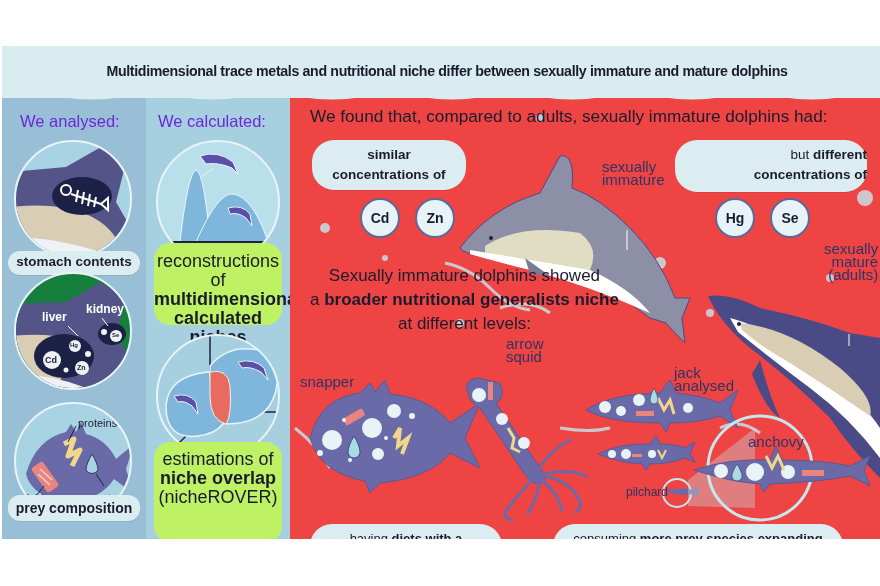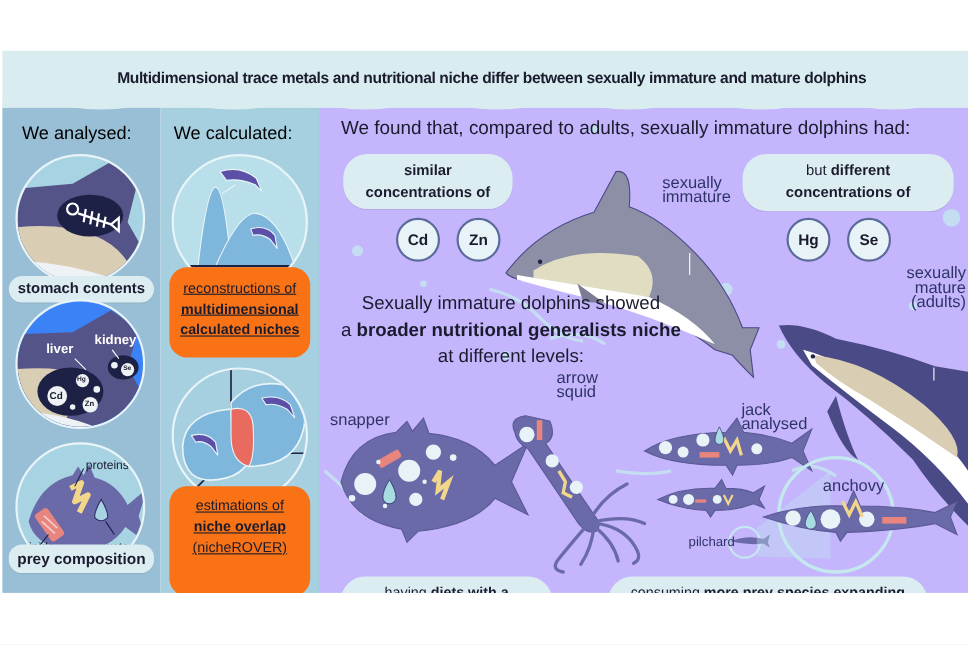--- a/index.html
+++ b/index.html
@@ -6,27 +6,27 @@
   html, body { width: 880px; height: 586px; background: #ffffff; overflow: hidden; }
   body { font-family: "Liberation Sans", "DejaVu Sans", sans-serif; color: #1a1c2e; position: relative; }
 
   .frame { position: absolute; left: 2px; top: 46px; width: 878px; height: 493px; overflow: hidden; }
   .header { position: absolute; left: 0; top: 0; width: 878px; height: 52px; background: #d9ecf0; }
   .header-title { position: absolute; left: 0; right: 0; top: 17px; text-align: center; font-weight: bold; font-size: 14.2px; letter-spacing: -0.35px; color: #1a1c2e; margin-left: 12px; }
   .wave { position: absolute; left: 0; top: 44px; width: 878px; height: 14px; }
 
   .col1 { position: absolute; left: 0; top: 52px; width: 144px; height: 441px; background: #99bfd7; }
   .col2 { position: absolute; left: 144px; top: 52px; width: 144px; height: 441px; background: #a6cfdf; }
-  .col3 { position: absolute; left: 288px; top: 52px; width: 590px; height: 441px; background: #c4b5fd; }
-
-  .col-head { position: absolute; font-size: 16.5px; color: #000000; white-space: nowrap; }
+  .col3 { position: absolute; left: 288px; top: 52px; width: 590px; height: 441px; background: #ef4444; }
+
+  .col-head { position: absolute; font-size: 16.5px; color: #6d28d9; white-space: nowrap; }
   .circle { position: absolute; border-radius: 50%; border: 2px solid #e8f4f8; overflow: hidden; }
   .pill { position: absolute; background: #dcedf2; border-radius: 14px; text-align: center; color: #1a1c2e; box-shadow: 0 1px 0 rgba(0,0,0,0.08); }
   .pill-s { font-size: 13.5px; font-weight: bold; line-height: 22px; border-radius: 12px; }
-  .box { position: absolute; background: #f97316; border-radius: 16px; text-align: center; font-size: 13px; line-height: 19px; color: #1a1c2e; text-decoration: underline; }
+  .box { position: absolute; background: #bef264; border-radius: 16px; text-align: center; font-size: 18px; line-height: 19px; color: #1a1c2e; }
 
   .lbl { position: absolute; font-size: 15px; color: #2e3466; line-height: 13px; white-space: nowrap; }
   .lbl-w { position: absolute; font-size: 10px; color: #ffffff; font-weight: bold; }
   .lbl-d { position: absolute; font-size: 10px; color: #1a1c2e; }
 
   .metal { position: absolute; width: 40px; height: 40px; border-radius: 50%; background: #e8f3f7; border: 2px solid #5a6a9a; text-align: center; line-height: 36px; font-weight: bold; font-size: 14px; color: #1a1c2e; }
 
   .body-text { position: absolute; font-size: 17px; color: #1a1c2e; line-height: 24px; white-space: nowrap; text-align: center; }
   .found { position: absolute; left: 20px; top: 8px; font-size: 17.2px; color: #1a1c2e; white-space: nowrap; }
 
@@ -56,21 +56,21 @@
           <line x1="62" y1="48" x2="60" y2="60"></line>
           <line x1="68" y1="50" x2="66" y2="62"></line>
           <line x1="74" y1="52" x2="72" y2="64"></line>
           <line x1="80" y1="55" x2="78" y2="65"></line>
           <path d="M85 62 L92 56 L92 68 Z"></path>
         </g>
       </svg>
     </div>
     <div class="pill pill-s" style="left:6px; top:137px; width:132px; height:24px;margin-top:16px;">stomach contents</div>
 
-    <div class="circle" style="left:12px; top:174px; width:118px; height:118px; background:#3b82f6;">
+    <div class="circle" style="left:12px; top:174px; width:118px; height:118px; background:#15803d;">
       <svg width="118" height="118" viewBox="0 0 118 118">
         <path d="M-5 30 L50 28 L85 8 L110 25 L100 60 L120 95 L120 118 L-5 118 Z" fill="#555488"></path>
         <path d="M-5 62 Q30 58 60 66 L40 118 L-5 118 Z" fill="#d9cdb4"></path>
         <path d="M-5 100 Q40 100 80 118 L-5 118 Z" fill="#eef2f5"></path>
         <ellipse cx="48" cy="82" rx="30" ry="22" fill="#1e2146"></ellipse>
         <ellipse cx="96" cy="60" rx="14" ry="11" fill="#1e2146"></ellipse>
         <circle cx="36" cy="86" r="9" fill="#eef2f5"></circle>
         <circle cx="59" cy="72" r="6" fill="#eef2f5"></circle>
         <circle cx="66" cy="94" r="7" fill="#eef2f5"></circle>
         <circle cx="100" cy="62" r="6" fill="#eef2f5"></circle>
@@ -261,21 +261,21 @@
 
     <div class="found">We found that, compared to adults, sexually immature dolphins had:</div>
 
     <div class="pill" style="left:22px; top:42px; width:154px; height:50px; border-radius:22px; font-weight:bold; font-size:13.5px; line-height:20px; padding-top:5px;">
       <div>similar</div>
       <div>concentrations of</div>
     </div>
     <div class="metal" style="left:70px; top:100px;">Cd</div>
     <div class="metal" style="left:125px; top:100px;">Zn</div>
 
-    <div class="pill" style="left:385px; top:42px; width:192px; height:52px; border-radius:22px; font-size:13.5px; line-height:20px; padding-top:5px;">
+    <div class="pill" style="left:385px; top:42px; width:192px; height:52px; border-radius:22px; font-size:13.5px; line-height:20px; padding-top:5px;text-align:right;">
       <div><span>but </span><b>different</b></div>
       <div style="font-weight:bold;">concentrations of</div>
     </div>
     <div class="metal" style="left:425px; top:100px;">Hg</div>
     <div class="metal" style="left:480px; top:100px;">Se</div>
 
     <div class="lbl" style="left:312px; top:62px;">
       <div>sexually</div>
       <div>immature</div>
     </div>

